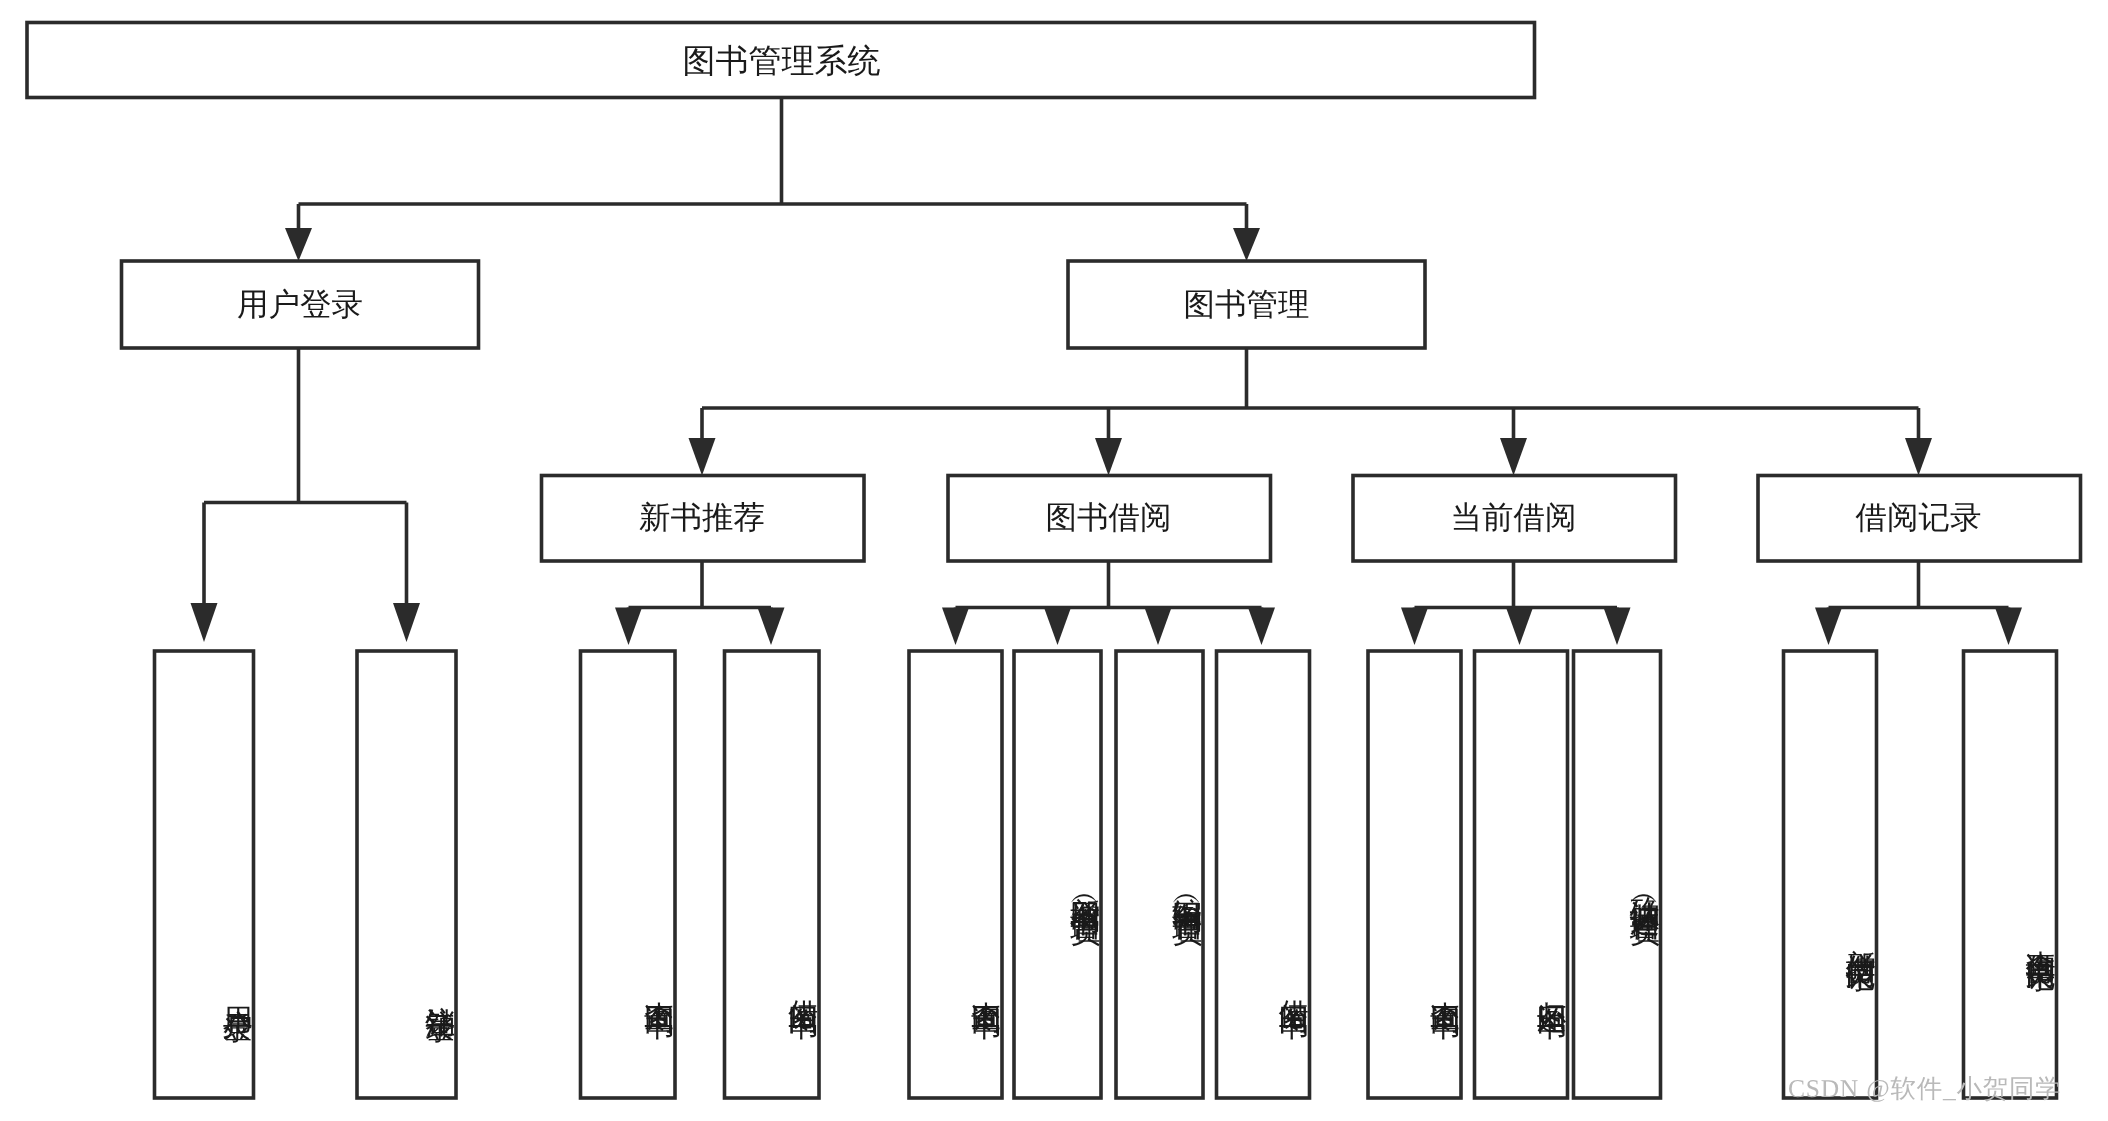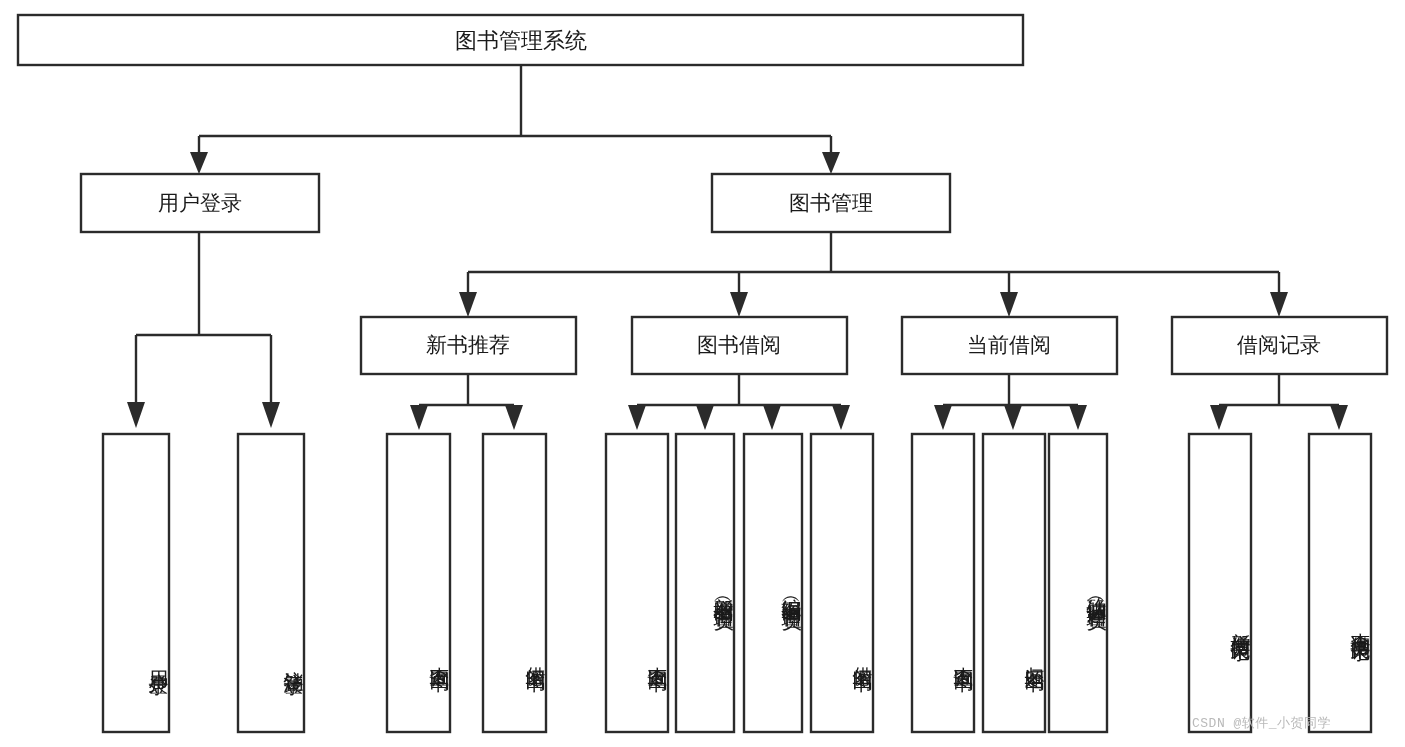--- a/index.html
+++ b/index.html
@@ -64,22 +64,22 @@
     letter-spacing: 2px;
     color: #1a1a1a;
     display: flex;
     align-items: flex-start;
     justify-content: center;
     white-space: nowrap;
     pointer-events: none;
   }
   .watermark {
     position: absolute;
-    font-family: Liberation Mono, monospace;
-    font-size: 13px;
+    font-family: Liberation Serif, serif;
+    font-size: 17px;
     color: #b9b9b9;
     white-space: nowrap;
     letter-spacing: 0.5px;
   }
 </style>
 </head>
 <body>
 
 <div id="diagram-root">
 

